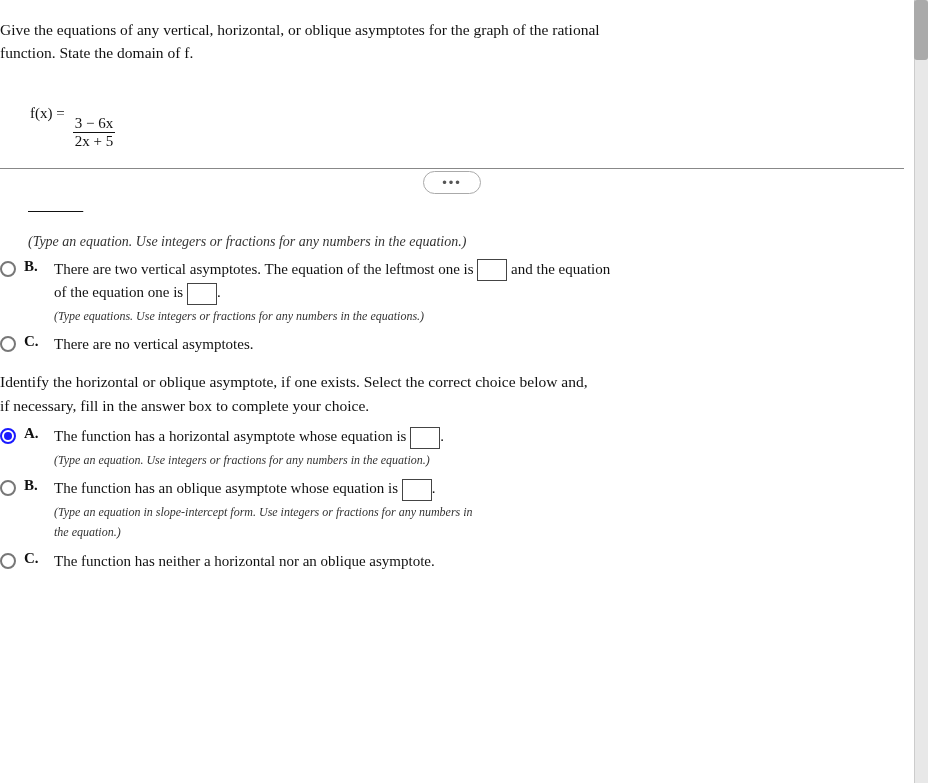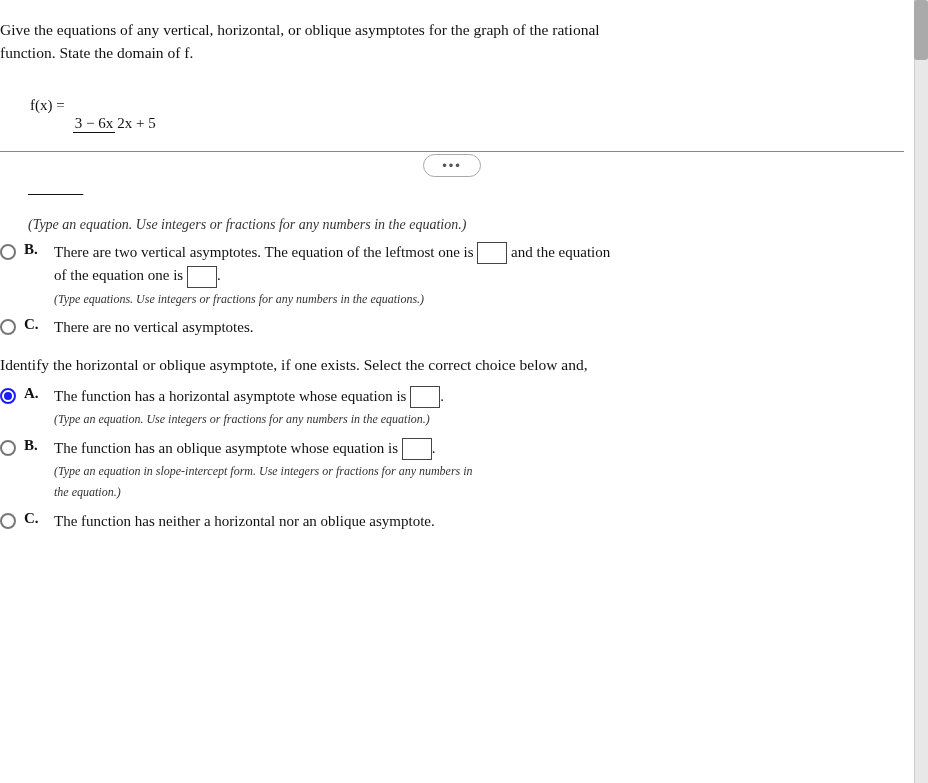--- a/index.html
+++ b/index.html
@@ -27,21 +27,21 @@
       font-size: 15.5px;
       line-height: 1.5;
       margin-bottom: 14px;
     }
     .function-display {
       margin: 12px 0 16px 30px;
       font-size: 16px;
     }
     .fraction {
       display: inline-flex;
-      flex-direction: row;
+      flex-direction: column;
       align-items: center;
       vertical-align: middle;
       margin-left: 4px;
       margin-top: 36px;
     }
     .fraction .numer {
       border-bottom: 1.5px solid #111;
       padding: 0 2px;
       text-align: center;
       font-size: 15px;
@@ -232,20 +232,21 @@
       <span class="option-label">C.</span>
       <div class="option-content">
         <span>There are no vertical asymptotes.</span>
       </div>
     </div>
 
   </div>
 
   <div class="section-heading">
     <div>Identify the horizontal or oblique asymptote, if one exists. Select the correct choice below and,</div>
+    <div>if necessary, fill in the answer box to complete your choice.</div>
   </div>
 
   <div class="radio-option">
     <div class="radio-filled">
       <div class="inner-dot"></div>
     </div>
     <span class="option-label">A.</span>
     <div class="option-content">
       <div>
         <span>The function has a horizontal asymptote whose equation is</span>

